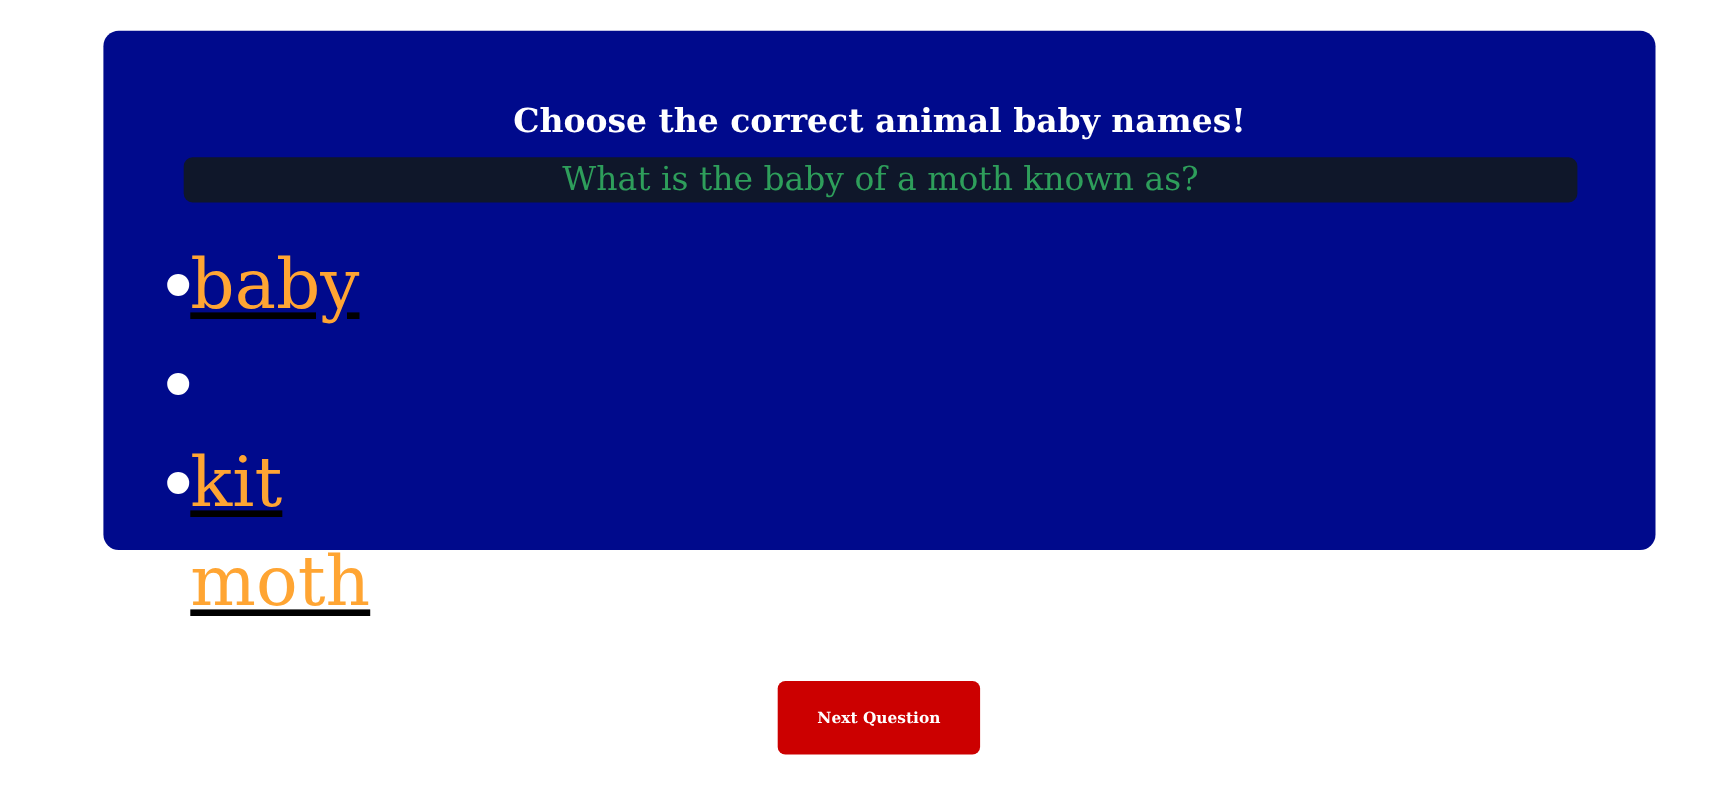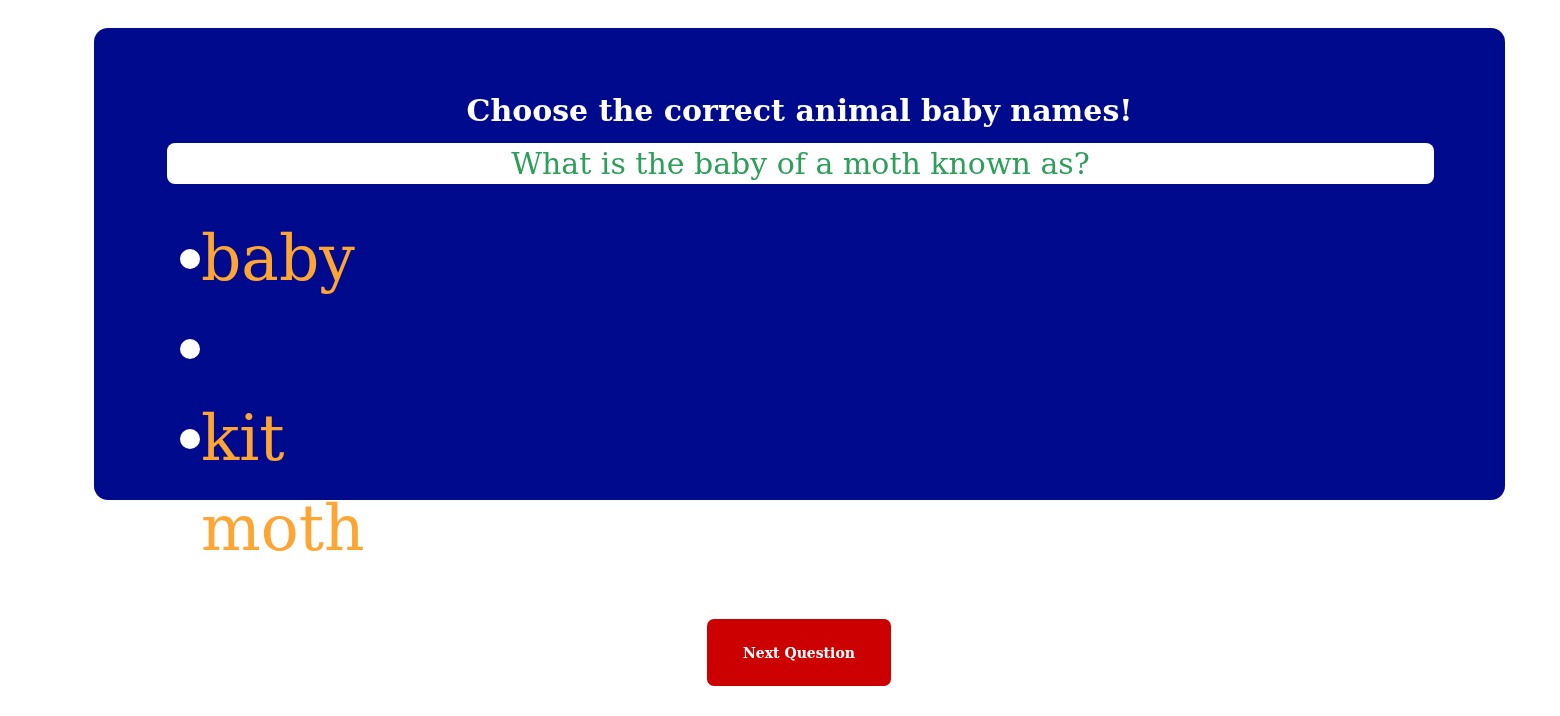--- a/index.html
+++ b/index.html
@@ -39,21 +39,21 @@
     line-height: 38px;
     white-space: nowrap;
   }
 
   #question-bar {
     position: absolute;
     left: 73px;
     top: 115px;
     width: 1267px;
     height: 41px;
-    background: #ffffff;
+    background: #0f172a;
     border-radius: 8px;
     display: flex;
     align-items: center;
     justify-content: center;
     box-sizing: border-box;
   }
 
   #question-text {
     color: #2e9e5b;
     font-family: "DejaVu Serif", "Liberation Serif", serif;
@@ -70,22 +70,23 @@
     width: 100%;
     margin: 0;
     padding: 0;
     list-style: none;
   }
 
   .answer-item {
     display: flex;
     align-items: center;
     height: 90px;
-    padding-left: 86px;
+    padding-left: 58px;
     box-sizing: border-box;
+    text-decoration: underline;
   }
 
   .answer-bullet {
     width: 20px;
     height: 20px;
     border-radius: 50%;
     background: #ffffff;
     flex: 0 0 auto;
     margin-right: 1px;
   }

